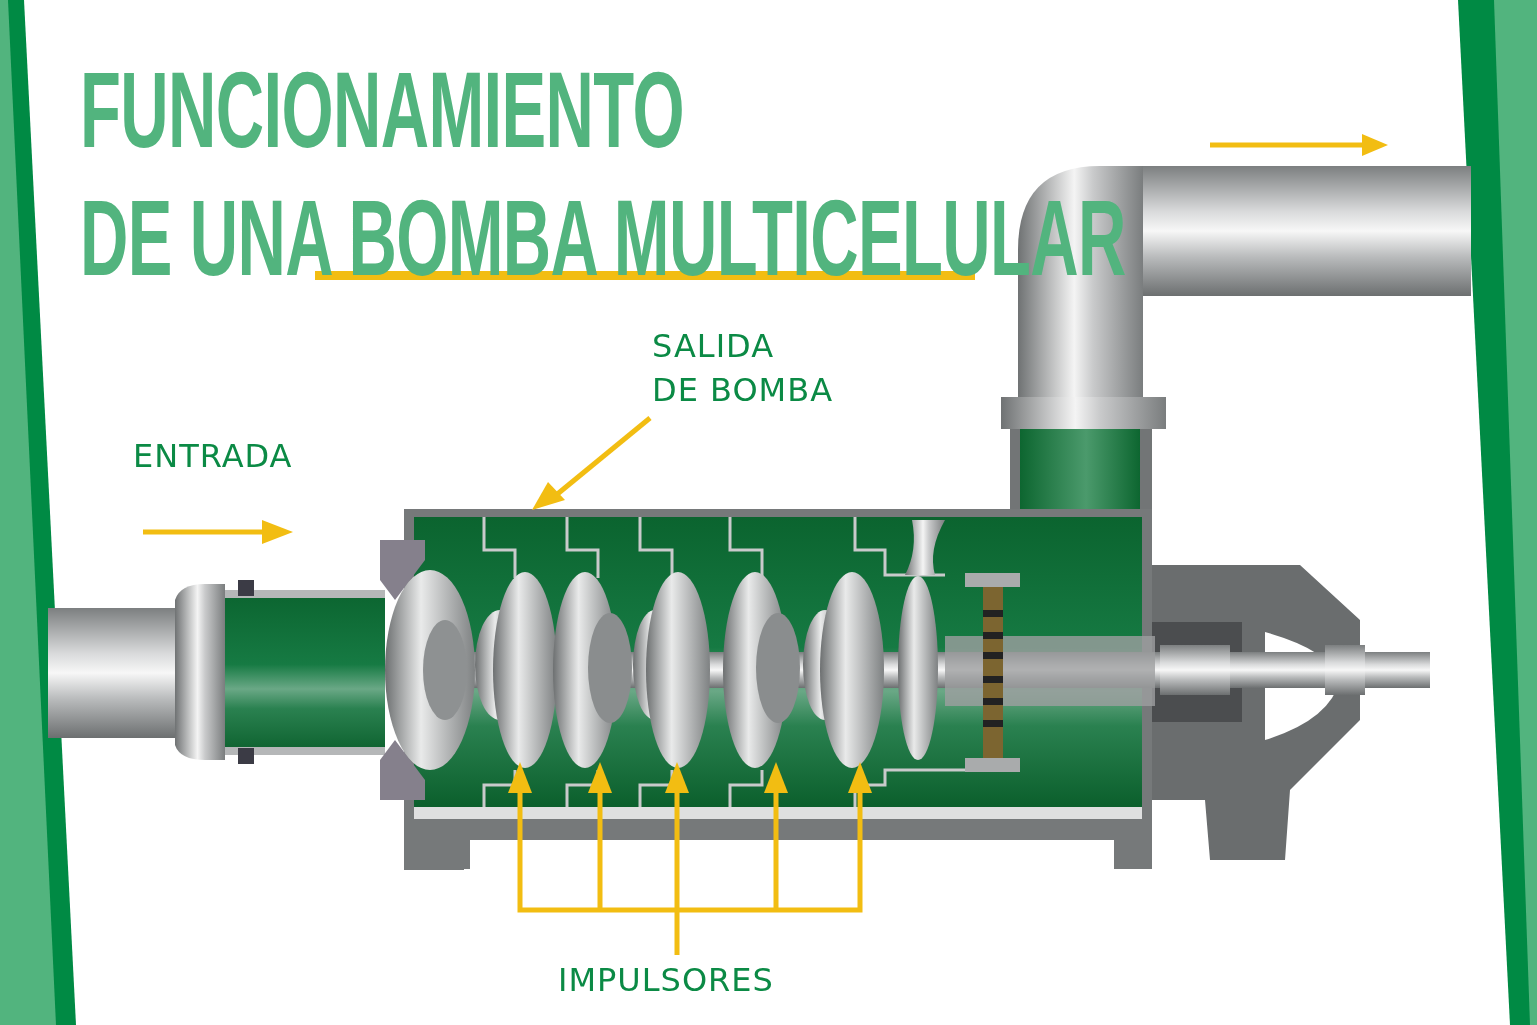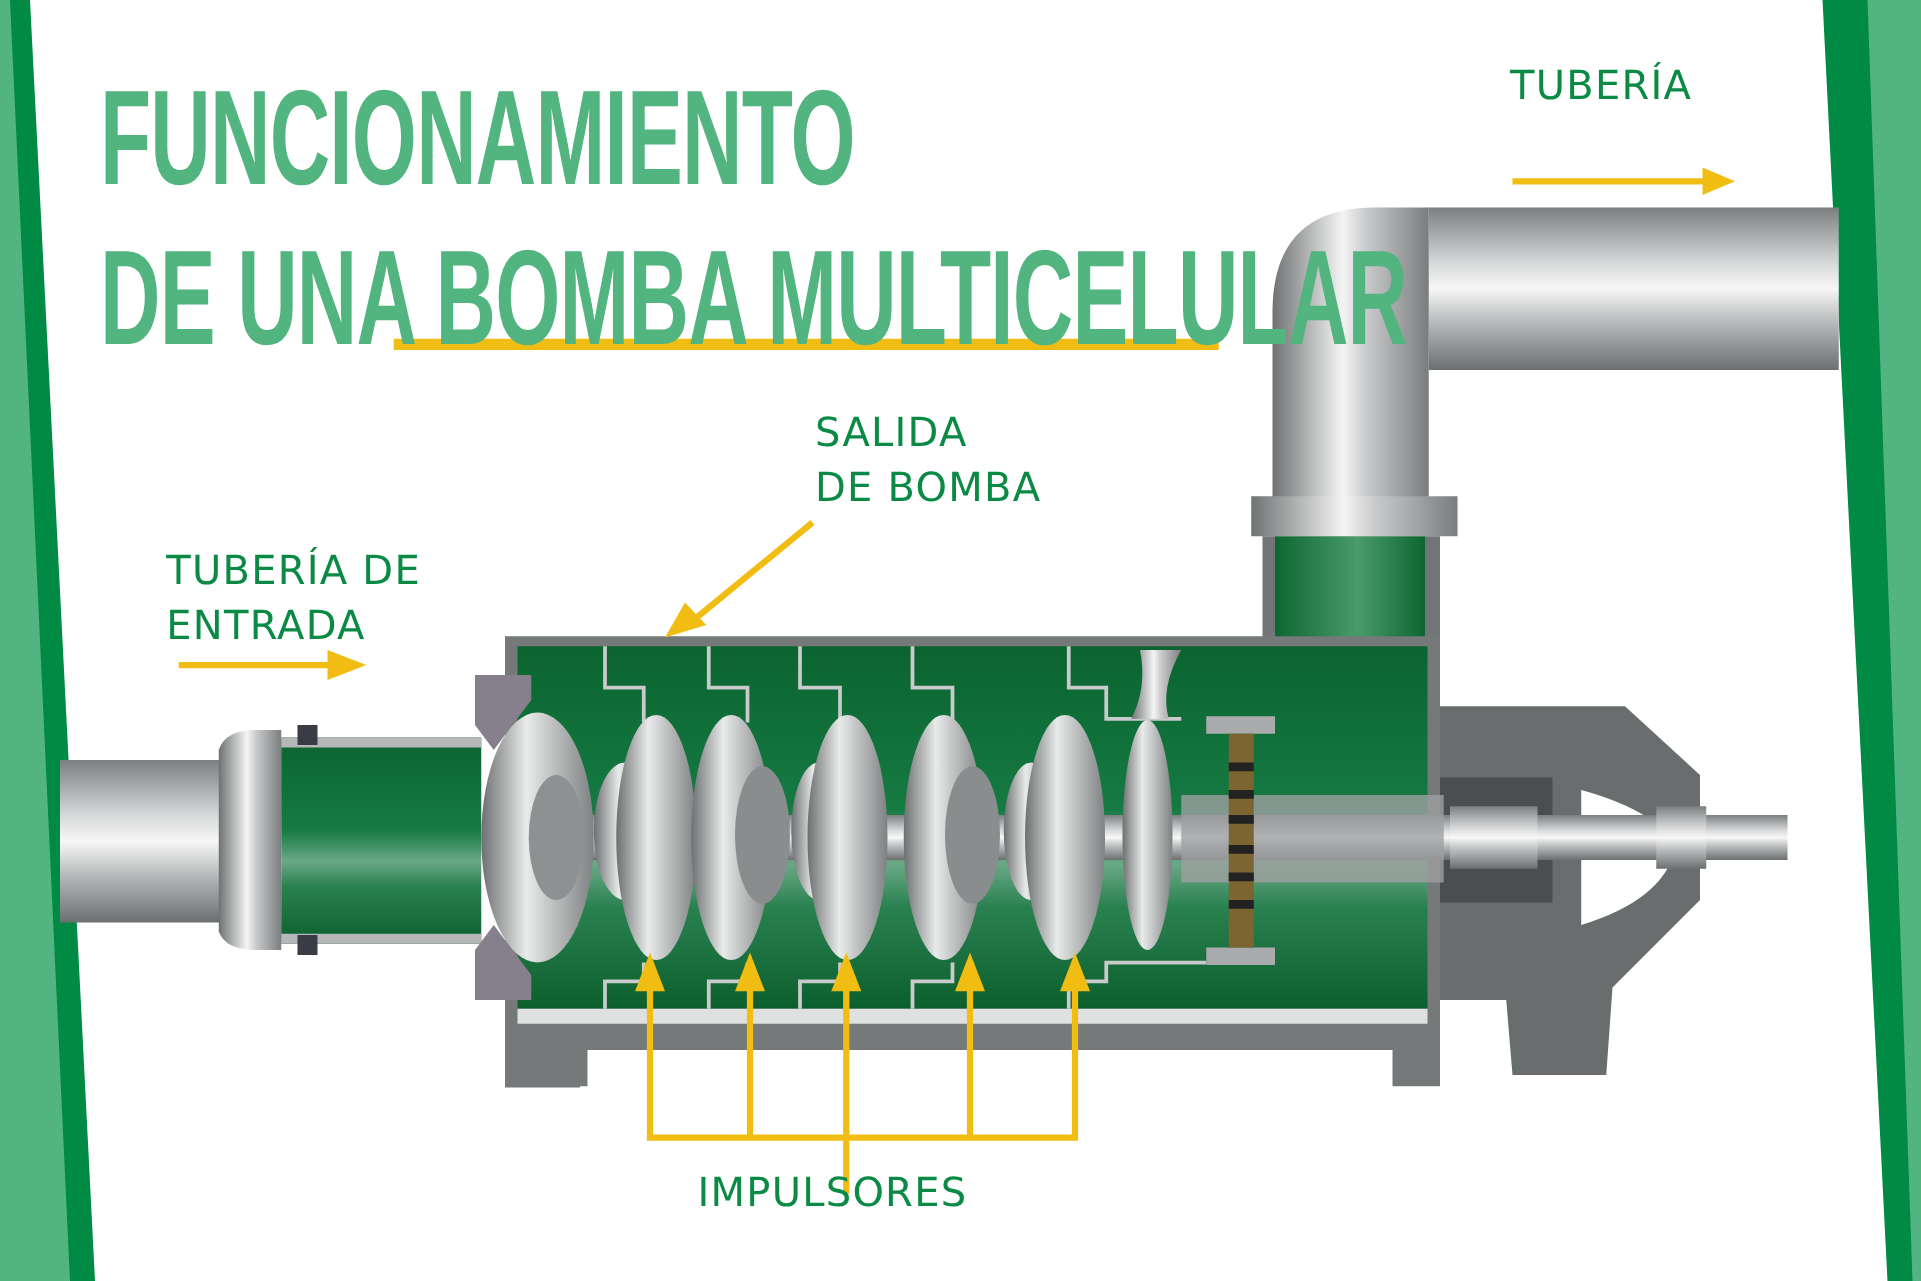--- a/index.html
+++ b/index.html
@@ -183,23 +183,21 @@
     </g>
   </g>
 
   <rect x="315" y="271" width="660" height="9" fill="#f2bd12"></rect>
 </svg>
 
 <div class="title" id="title1">FUNCIONAMIENTO</div>
 <div class="title" id="title2"><span>DE UNA </span><span>BOMBA MULTICELULAR</span></div>
 
 <div class="lbl" style="left:1208px;top:46px;">
-  <div>TUBERÍA</div>
 </div>
 <div class="lbl" style="left:133px;top:434px;">
-  <div>TUBERÍA DE</div>
   <div>ENTRADA</div>
 </div>
 <div class="lbl" style="left:652px;top:324px;">
   <div>SALIDA</div>
   <div>DE BOMBA</div>
 </div>
-<div class="lbl" style="left:558px;top:932px;">IMPULSORES</div>
+<div class="lbl" style="left:558px;top:958px;">IMPULSORES</div>
 
 </body></html>

